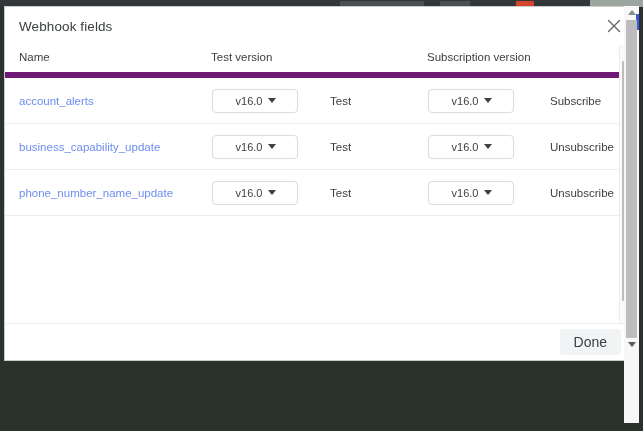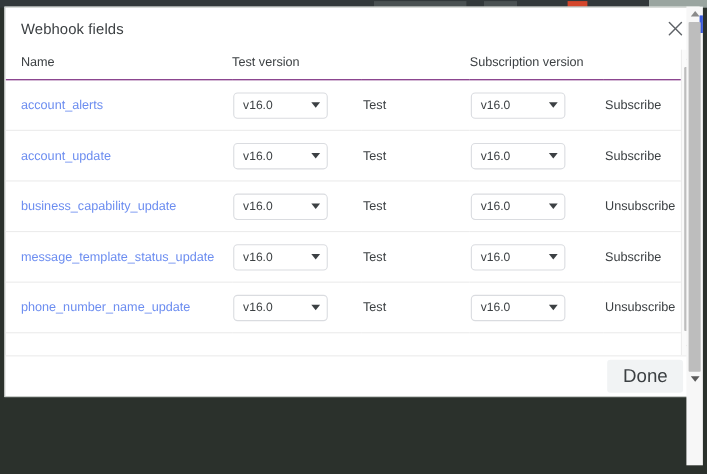--- a/index.html
+++ b/index.html
@@ -105,21 +105,21 @@
     width: 100%;
     border-collapse: collapse;
     table-layout: fixed;
   }
   table.fields th {
     text-align: left;
     font-size: 11.5px;
     font-weight: normal;
     color: #3c4043;
     padding: 6px 0 9px 0;
-    border-bottom: 1px solid #701a75;
+    border-bottom: 6px solid #701a75;
     background: #fff;
   }
   table.fields td {
     border-bottom: 1px solid #ececec;
     font-size: 11.5px;
     color: #3c4043;
     height: 43px;
     vertical-align: middle;
     background: #fff;
   }
@@ -139,21 +139,21 @@
 
   
   .ver-select {
     width: 86px;
     height: 24px;
     border: 1px solid #dadce0;
     border-radius: 4px;
     background: #fff;
     display: flex;
     align-items: center;
-    justify-content: space-between;
+    justify-content: center;
     padding: 0 6px 0 8px;
     box-sizing: border-box;
     font-size: 11px;
     color: #3c4043;
     cursor: pointer;
   }
   .ver-select .caret {
     width: 0; height: 0;
     border-left: 4px solid transparent;
     border-right: 4px solid transparent;
@@ -218,21 +218,21 @@
     align-items: center;
     justify-content: flex-end;
     padding-right: 14px;
     background: #fff;
   }
   .done-btn {
     background: #f1f3f4;
     color: #3c4043;
     border: none;
     border-radius: 3px;
-    font-size: 17px;
+    font-size: 14px;
     font-family: "Liberation Sans", sans-serif;
     padding: 5px 14px;
     cursor: pointer;
     text-align: center;
   }
 
   
   .outer-scroll {
     position: absolute;
     right: 4px;
@@ -310,69 +310,35 @@
               <td class="col-test plain-cell">Test</td>
               <td class="col-subver">
                 <div class="ver-select">
                   <span>v16.0</span>
                   <span class="caret"></span>
                 </div>
               </td>
               <td class="col-action action-cell">Subscribe</td>
             </tr>
             <tr>
-              <td class="col-name"><a class="field-link">account_update</a></td>
+              <td class="col-name"><a class="field-link">business_capability_update</a></td>
               <td class="col-testver">
                 <div class="ver-select">
                   <span>v16.0</span>
                   <span class="caret"></span>
                 </div>
               </td>
               <td class="col-test plain-cell">Test</td>
               <td class="col-subver">
                 <div class="ver-select">
                   <span>v16.0</span>
                   <span class="caret"></span>
                 </div>
               </td>
-              <td class="col-action action-cell">Subscribe</td>
-            </tr>
-            <tr>
-              <td class="col-name"><a class="field-link">business_capability_update</a></td>
-              <td class="col-testver">
-                <div class="ver-select">
-                  <span>v16.0</span>
-                  <span class="caret"></span>
-                </div>
-              </td>
-              <td class="col-test plain-cell">Test</td>
-              <td class="col-subver">
-                <div class="ver-select">
-                  <span>v16.0</span>
-                  <span class="caret"></span>
-                </div>
-              </td>
               <td class="col-action action-cell">Unsubscribe</td>
-            </tr>
-            <tr>
-              <td class="col-name"><a class="field-link">message_template_status_update</a></td>
-              <td class="col-testver">
-                <div class="ver-select">
-                  <span>v16.0</span>
-                  <span class="caret"></span>
-                </div>
-              </td>
-              <td class="col-test plain-cell">Test</td>
-              <td class="col-subver">
-                <div class="ver-select">
-                  <span>v16.0</span>
-                  <span class="caret"></span>
-                </div>
-              </td>
-              <td class="col-action action-cell">Subscribe</td>
             </tr>
             <tr>
               <td class="col-name"><a class="field-link">phone_number_name_update</a></td>
               <td class="col-testver">
                 <div class="ver-select">
                   <span>v16.0</span>
                   <span class="caret"></span>
                 </div>
               </td>
               <td class="col-test plain-cell">Test</td>

